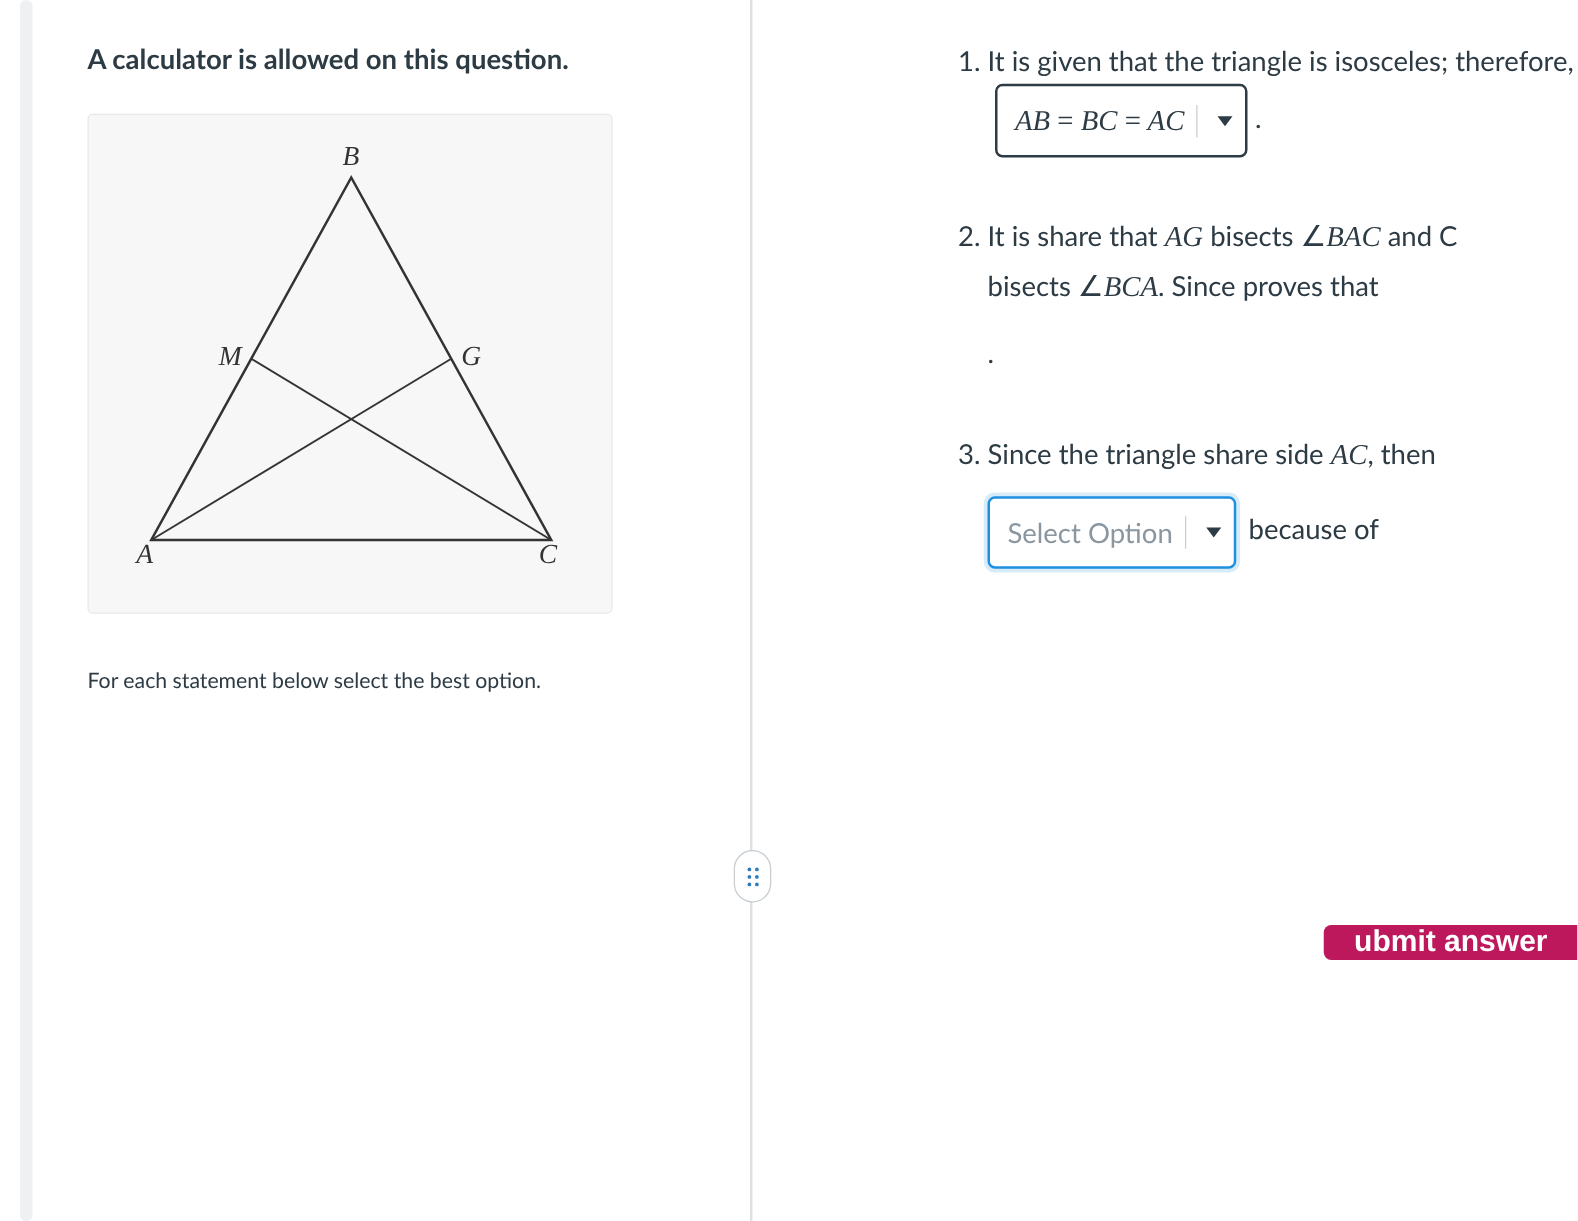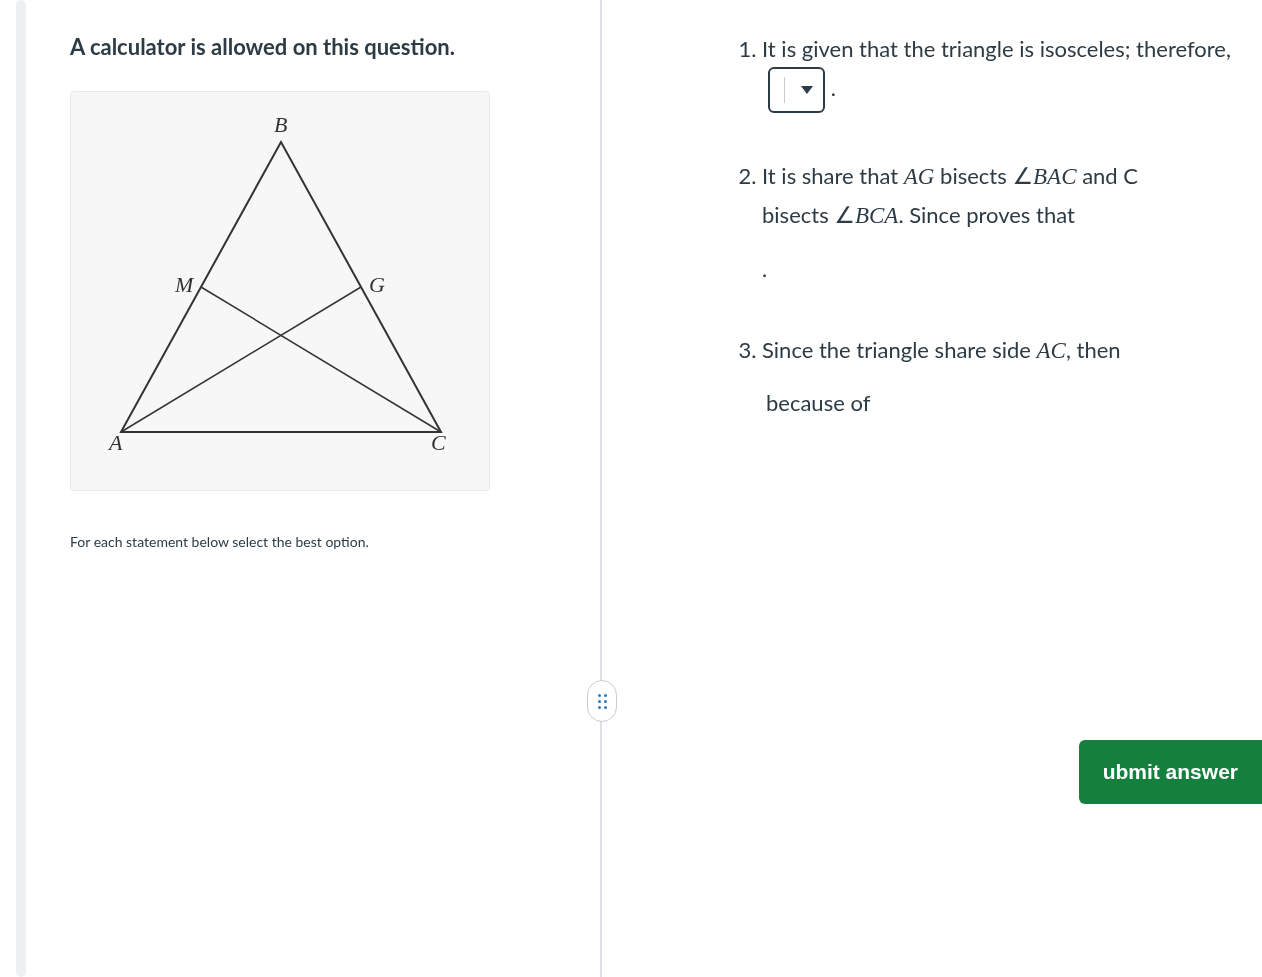--- a/index.html
+++ b/index.html
@@ -43,24 +43,24 @@
   .math-i { font-family: 'Times New Roman', serif; font-style: italic; font-size: 23px; }
   .math-r { font-family: 'Times New Roman', serif; font-style: normal; font-size: 23px; }
   .figure-box {
     background: #f7f7f7;
     border: 1px solid #e8e8e8;
     border-radius: 4px;
     width: 420px;
     height: 400px;
     margin-bottom: 40px;
   }
-  .instruction { font-size: 14px; line-height: 1.5; }
+  .instruction { font-size: 17px; line-height: 1.5; }
   .right-title { font-weight: 700; font-size: 22px; margin-bottom: 48px; }
   ol.steps { list-style: decimal; padding-left: 110px; font-size: 22px; }
-  ol.steps > li { margin-bottom: 44px; line-height: 1.7; }
+  ol.steps > li { margin-bottom: 44px; line-height: 1.7; margin-left: 28px; }
   .select-box {
     display: inline-flex;
     align-items: center;
     border: 2.5px solid #2d3b45;
     border-radius: 6px;
     padding: 8px 10px 8px 14px;
     background: #fff;
     cursor: pointer;
     vertical-align: middle;
   }
@@ -81,25 +81,25 @@
     border-left: 1px solid #c7cdd1;
     padding-left: 10px;
     height: 26px;
     display: flex;
     align-items: center;
   }
   .submit-btn {
     position: absolute;
     right: 0;
     top: 740px;
-    background: #15803d;
+    background: #be185d;
     color: #fff;
-    font-size: 21px;
+    font-size: 24px;
     font-weight: 600;
-    padding: 20px 24px;
+    padding: 0 24px;
     border-radius: 6px 0 0 6px;
     border: none;
     cursor: pointer;
   }
   .drag-handle {
     position: absolute;
     left: -15px;
     top: 680px;
     width: 30px;
     height: 42px;
@@ -159,36 +159,43 @@
           <span class="d"></span>
           <span class="d"></span>
         </div>
     </div>
 
 
     <ol class="steps">
       <li>
         <span>It is given that the triangle is isosceles; therefore,</span>
         <span class="select-box" style="margin-left:6px;">
+          <span class="label math-i"><span class="math-i">AB</span> <span class="math-r">=</span> <span class="math-i">BC</span> <span class="math-r">=</span> <span class="math-i">AC</span></span>
           <span class="caret-wrap">
               <span class="caret"></span>
             </span>
         </span><span> .</span>
       </li>
 
       <li>
         <span>It is share that </span><span class="math-i">AG</span><span> bisects </span><span class="math-r">∠<span class="math-i">BAC</span></span><span> and C</span>
         <br>
         <span>bisects </span><span class="math-r">∠<span class="math-i">BCA</span></span><span>. Since proves that</span>
         <div style="height:14px;"></div>
         <span> .</span>
       </li>
 
       <li>
         <span>Since the triangle share side </span><span class="math-i">AC</span><span>, then</span>
         <div style="height:14px;"></div>
+        <span class="select-box active">
+          <span class="label placeholder">Select Option</span>
+          <span class="caret-wrap">
+              <span class="caret"></span>
+            </span>
+        </span>
         <span style="margin-left:4px;text-align:center;">because of</span>
       </li>
     </ol>
 
     <button class="submit-btn">ubmit answer</button>
   </div>
 </div>
 
 </body></html>

